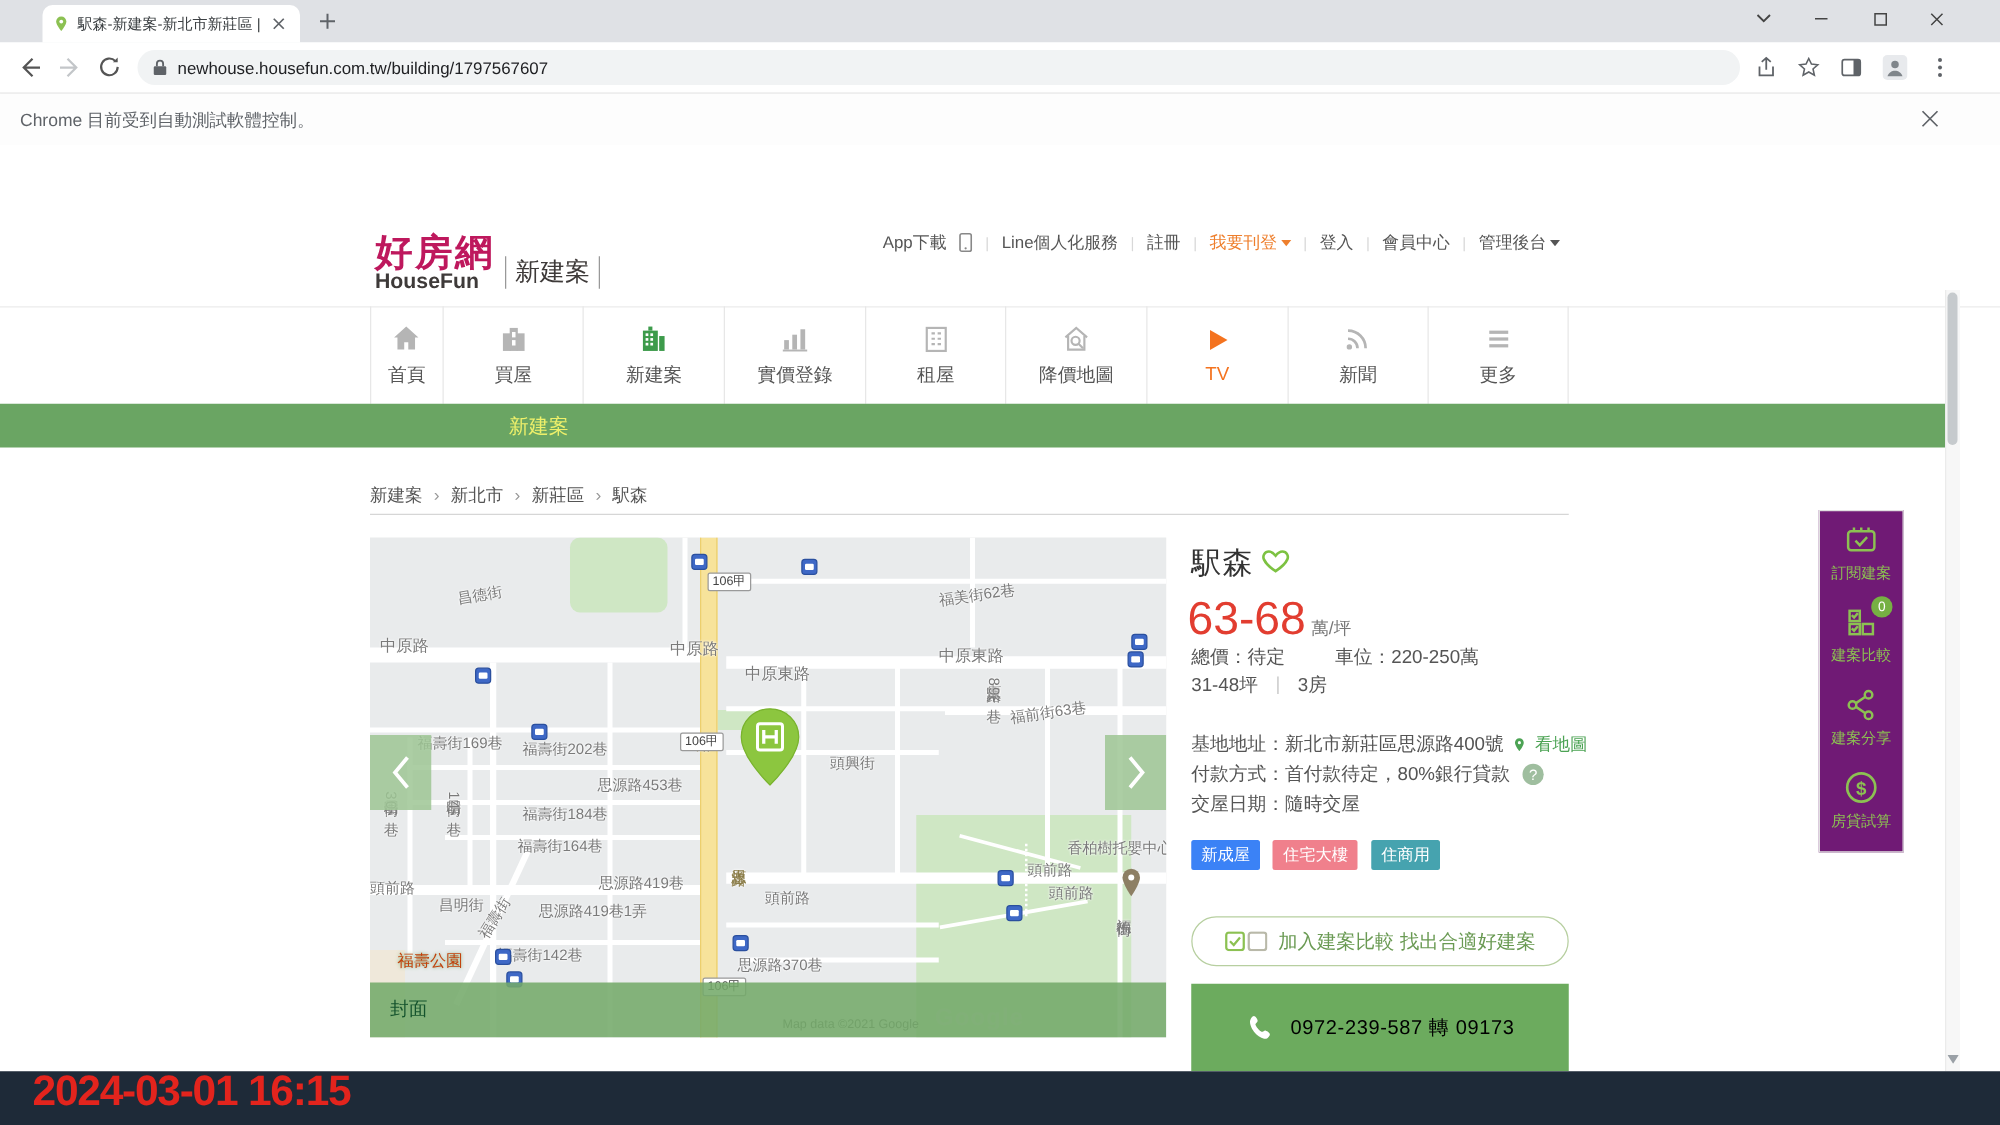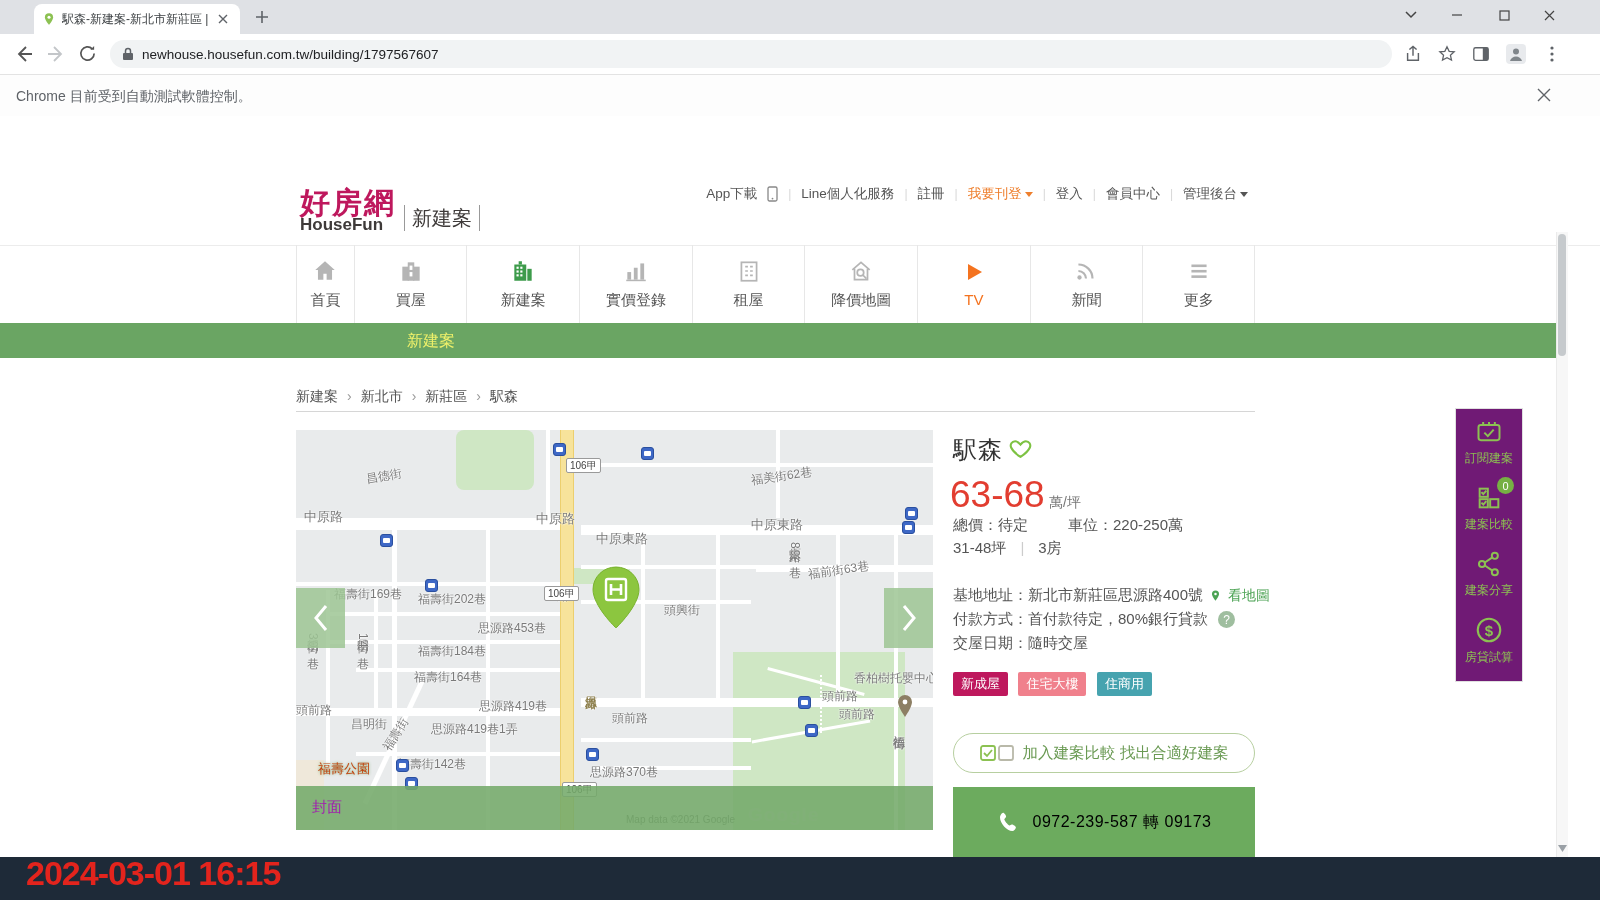--- a/index.html
+++ b/index.html
@@ -403,21 +403,21 @@
       </div>
       <div class="a" style="left:588px;top:158px;width:49px;height:60px;background:rgba(158,198,148,.85);display:flex;align-items:center;justify-content:center">
         <svg width="18" height="28" viewBox="0 0 18 28">
             <path d="M4 2l10 12L4 26" fill="none" stroke="#fff" stroke-width="3"></path>
           </svg>
       </div>
 
       <span class="a" style="left:330px;top:384px;font-size:10px;color:#666">Map data ©2021 Google</span>
       <span class="a" style="left:452px;top:374px;font-size:19px;font-weight:bold;color:#dcdcdc;letter-spacing:1px">Google</span>
       <div class="a" style="left:0;top:356px;width:637px;height:44px;background:rgba(116,170,106,.88)">
-        <span style="position:absolute;left:16px;top:12px;font-size:15px;color:#a21caf">封面</span>
+        <span style="position:absolute;left:16px;top:12px;font-size:15px;color:#14532d">封面</span>
       </div>
     </div>
 
     <div class="a" style="left:953px;top:318px;font-size:24px;color:#333;letter-spacing:1px">駅森</div>
     <div class="a" style="left:1008px;top:320px">
       <svg width="25" height="23" viewBox="0 0 24 22">
           <path fill="none" stroke="#7dc242" stroke-width="2" d="M12 20S5 15.5 3 11C1.8 8.2 3.6 5 6.8 5c2 0 3.6 1.2 5.2 3.2C13.6 6.2 15.2 5 17.2 5c3.2 0 5 3.2 3.8 6-2 4.5-9 9-9 9z"></path>
         </svg>
     </div>
     <div class="a" style="left:950px;top:358px">
@@ -440,21 +440,21 @@
           <circle cx="12" cy="8.5" r="2.3" fill="#fff"></circle>
         </svg>
       <span style="color:#4ca354;font-size:14px">看地圖</span>
     </div>
     <div class="a" style="left:953px;top:494px;font-size:15px;color:#555;display:flex;align-items:center;gap:10px">
       <span>付款方式：首付款待定，80%銀行貸款</span>
       <span style="display:inline-flex;width:17px;height:17px;border-radius:50%;background:#9fbe9f;color:#fff;font-size:12px;align-items:center;justify-content:center">?</span>
     </div>
     <div class="a" style="left:953px;top:518px;font-size:15px;color:#555">交屋日期：隨時交屋</div>
     <div class="a" style="left:953px;top:556px">
-      <span class="chip" style="background:#be185d">新成屋</span>
+      <span class="chip" style="background:#3b82f6">新成屋</span>
       <span class="chip" style="background:#f0808c">住宅大樓</span>
       <span class="chip" style="background:#46a3af">住商用</span>
     </div>
     <div class="a" style="left:953px;top:617px;width:302px;height:40px;border:1px solid #b7cfa0;border-radius:21px;box-sizing:border-box;display:flex;align-items:center;justify-content:center;gap:9px;background:#fff">
       <svg width="34" height="16" viewBox="0 0 34 16">
         <rect x="1" y="1" width="14" height="14" rx="2" fill="none" stroke="#8cc152" stroke-width="1.8"></rect>
         <path d="M4 8l3 3 5-6" fill="none" stroke="#8cc152" stroke-width="1.8"></path>
         <rect x="19" y="1" width="14" height="14" rx="2" fill="none" stroke="#b9b9a9" stroke-width="1.8"></rect>
       </svg>
       <span style="font-size:15.5px;color:#6a9a53">加入建案比較 找出合適好建案</span>

